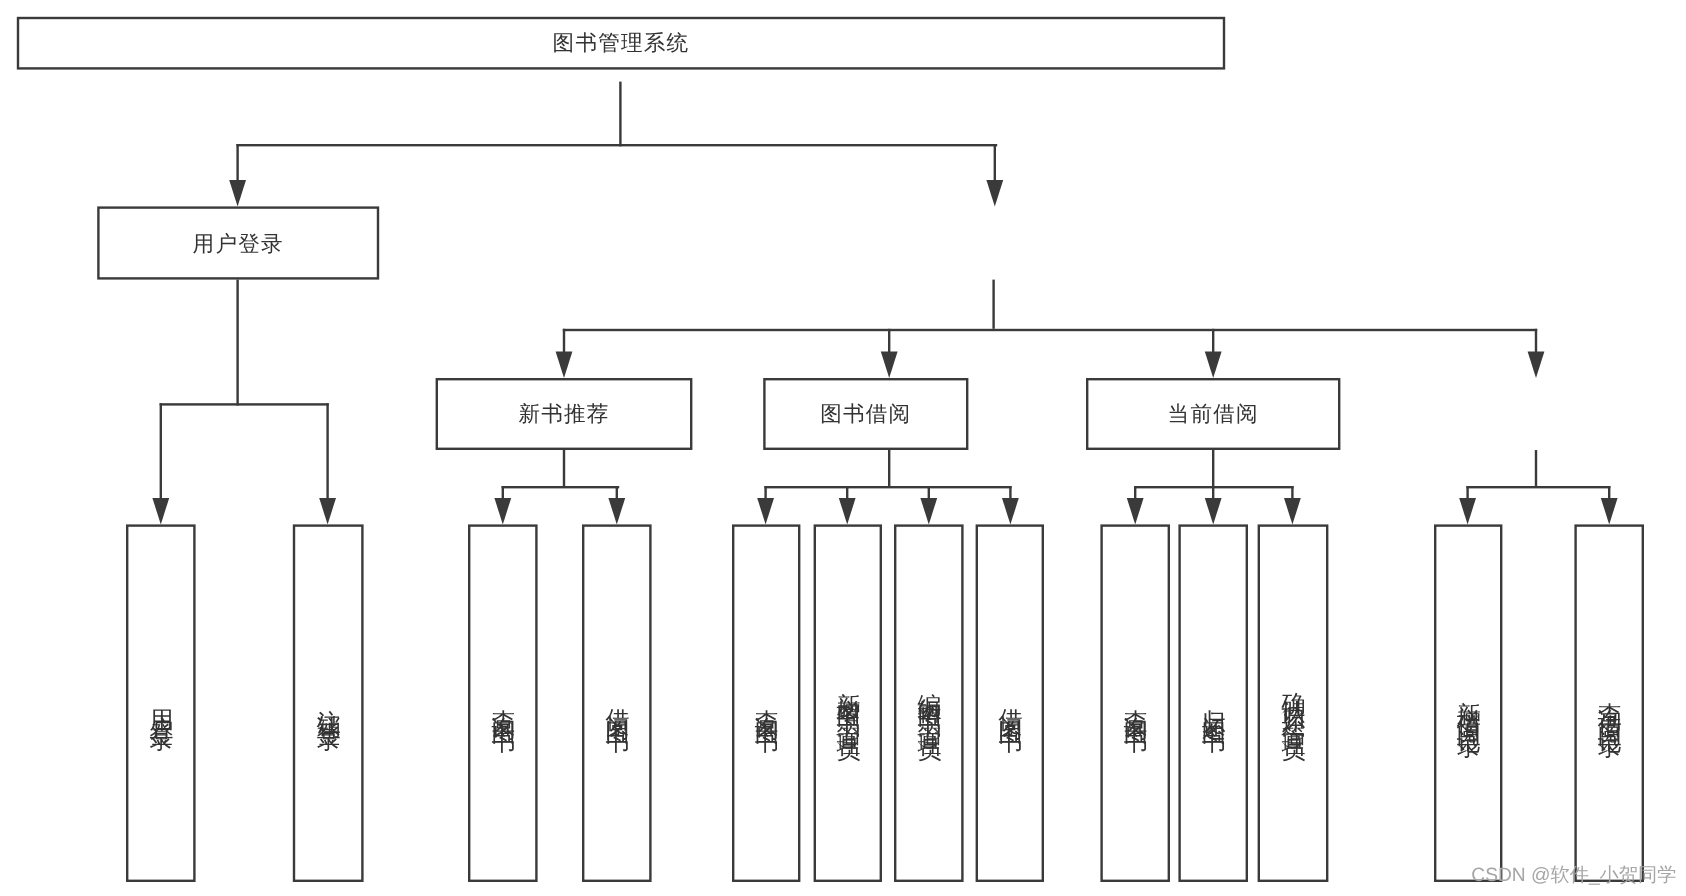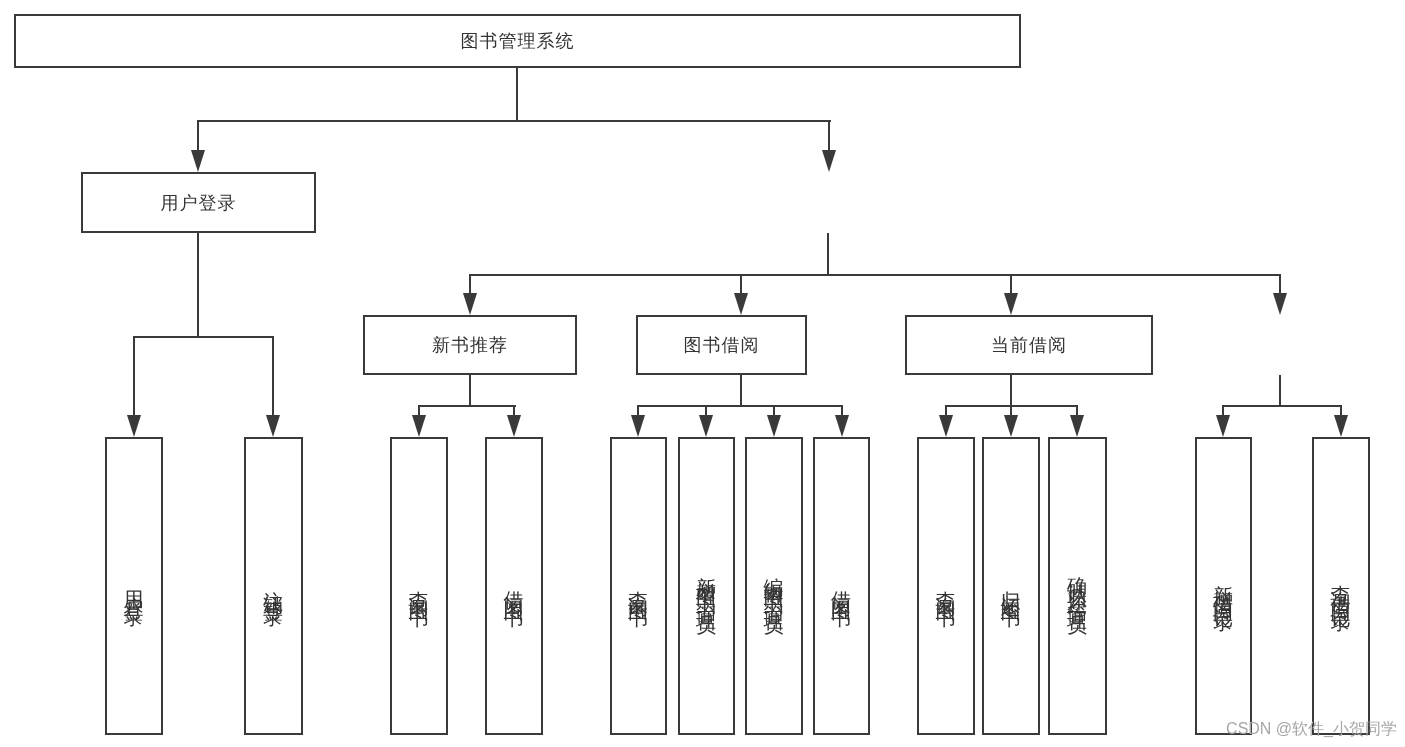--- a/index.html
+++ b/index.html
@@ -50,21 +50,21 @@
     color:var(--watermark-text);
     z-index:5;
     white-space:nowrap;
   }
 </style>
 </head>
 <body>
 
 <div class="canvas">
 
-  <div class="node h" style="left:14px;top:14px;width:1007px;height:54px">图书管理系统</div>
+  <div class="node h" style="left:14px;top:14px;width:1007px;height:44px">图书管理系统</div>
 
   <div class="cline" style="left:516px;top:68px;width:2px;height:54px"></div>
   <div class="cline" style="left:197px;top:120px;width:634px;height:2px"></div>
 
   <div class="cline" style="left:197px;top:120px;width:2px;height:34px"></div>
   <div class="ahead" style="left:191px;top:150px"></div>
   <div class="cline" style="left:828px;top:120px;width:2px;height:34px"></div>
   <div class="ahead" style="left:822px;top:150px"></div>
 
   <div class="node h" style="left:81px;top:172px;width:235px;height:61px">用户登录</div>
@@ -82,21 +82,21 @@
   <div class="ahead" style="left:463px;top:293px"></div>
   <div class="cline" style="left:740px;top:274px;width:2px;height:23px"></div>
   <div class="ahead" style="left:734px;top:293px"></div>
   <div class="cline" style="left:1010px;top:274px;width:2px;height:23px"></div>
   <div class="ahead" style="left:1004px;top:293px"></div>
   <div class="cline" style="left:1279px;top:274px;width:2px;height:23px"></div>
   <div class="ahead" style="left:1273px;top:293px"></div>
 
   <div class="node h" style="left:363px;top:315px;width:214px;height:60px">新书推荐</div>
   <div class="node h" style="left:636px;top:315px;width:171px;height:60px">图书借阅</div>
-  <div class="node h" style="left:905px;top:315px;width:248px;height:60px">当前借阅</div>
+  <div class="node h" style="left:905px;top:315px;width:212px;height:60px">当前借阅</div>
 
   <div class="cline" style="left:469px;top:375px;width:2px;height:30px"></div>
   <div class="cline" style="left:418px;top:405px;width:98px;height:2px"></div>
   <div class="cline" style="left:418px;top:405px;width:2px;height:14px"></div>
   <div class="ahead" style="left:412px;top:415px"></div>
   <div class="cline" style="left:513px;top:405px;width:2px;height:14px"></div>
   <div class="ahead" style="left:507px;top:415px"></div>
 
   <div class="cline" style="left:740px;top:375px;width:2px;height:30px"></div>
   <div class="cline" style="left:637px;top:405px;width:206px;height:2px"></div>

